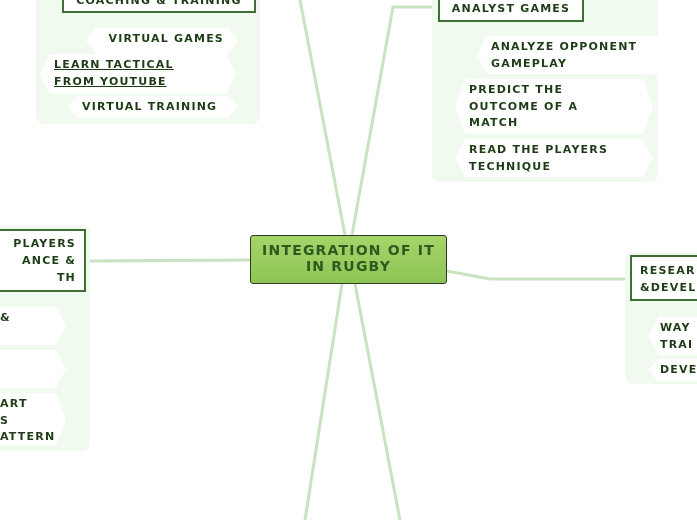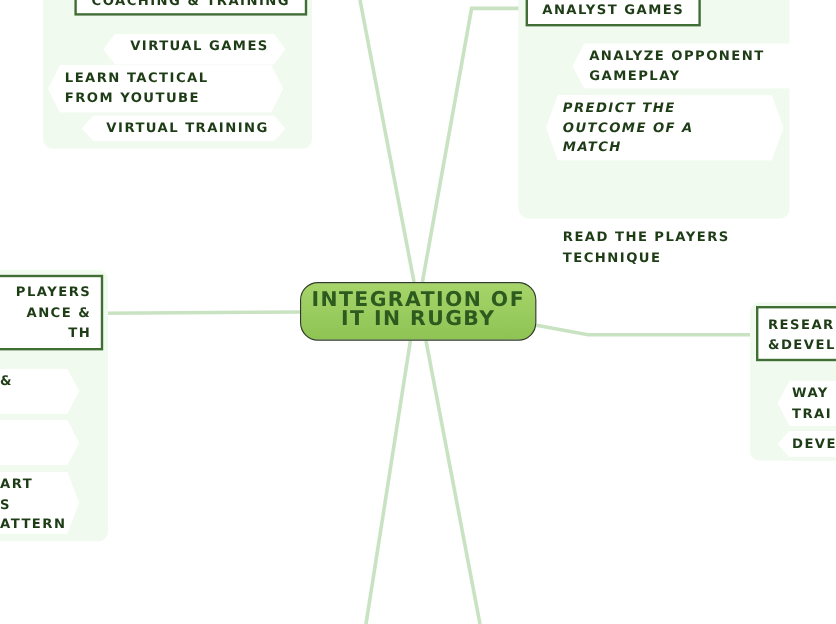--- a/index.html
+++ b/index.html
@@ -39,25 +39,25 @@
     box-sizing: border-box;
     padding: 3px 14px;
     clip-path: polygon(10px 0, calc(100% - 10px) 0, 100% 50%, calc(100% - 10px) 100%, 10px 100%, 0 50%);
     text-transform: uppercase;
   }
   .center {
     position: absolute;
     left: 250px; top: 235px; width: 197px; height: 49px;
     background: linear-gradient(#a6d46a, #8ec454);
     border: 1.5px solid #2f3a25;
-    border-radius: 15px;
+    border-radius: 3px;
     box-sizing: border-box;
     color: #2d5a1e;
     font-weight: bold;
-    font-size: 17px;
+    font-size: 14px;
     letter-spacing: 1.2px;
     line-height: 16px;
     text-align: center;
     padding-top: 6px;
     text-transform: uppercase;
   }
 </style>
 </head>
 <body>
 
@@ -94,38 +94,38 @@
   </g>
 </svg>
 
 <div class="group-bg" style="left:36px; top:0; width:224px; height:124px; border-radius:0 0 8px 8px;"></div>
 <div class="topic" style="left:62px; top:-9px; width:194px; height:22px; padding-top:0; text-align:center;">
   <span>Coaching &amp; Training</span>
 </div>
 <div class="sub" style="left:86px; top:28px; width:152px; height:26px; text-align:right;">
   <span>Virtual Games</span>
 </div>
-<div class="sub" style="left:40px; top:54px; width:196px; height:40px; white-space:normal; padding-right:60px;">
+<div class="sub" style="left:40px; top:54px; width:196px; height:40px; white-space:normal; padding-right:60px;text-decoration:underline;">
   <span>Learn Tactical from YouTube</span>
 </div>
-<div class="sub" style="left:68px; top:96px; width:170px; height:22px; text-align:right;">
+<div class="sub" style="left:68px; top:96px; width:170px; height:22px; ">
   <span>Virtual Training</span>
 </div>
 
 <div class="group-bg" style="left:432px; top:0; width:226px; height:182px; border-radius:0 0 8px 8px;"></div>
 <div class="topic" style="left:438px; top:-8px; width:146px; height:30px; padding-top:7px; text-align:center;">
   <span>Analyst Games</span>
 </div>
 <div class="sub" style="left:477px; top:36px; width:198px; height:38px; white-space:normal;">
   <span>Analyze Opponent Gameplay</span>
 </div>
-<div class="sub" style="left:455px; top:79px; width:198px; height:55px; white-space:normal; padding-right:50px;font-style:italic;">
+<div class="sub" style="left:455px; top:79px; width:198px; height:55px; white-space:normal; padding-right:50px;">
   <span>Predict the Outcome of a Match</span>
 </div>
-<div class="sub" style="left:455px; top:139px; width:198px; height:38px; white-space:normal;margin-top:48px;">
+<div class="sub" style="left:455px; top:139px; width:198px; height:38px; white-space:normal;">
   <span>Read the Players Technique</span>
 </div>
 
 <div class="group-bg" style="left:-10px; top:225px; width:100px; height:226px;"></div>
 <div class="topic" style="left:-60px; top:229px; width:146px; height:63px; padding:4px 8px 0 0; text-align:right; line-height:17px;">
   <div>Players</div>
   <div>ance &amp;</div>
   <div>th</div>
 </div>
 <div class="sub" style="left:-40px; top:307px; width:106px; height:38px; padding-left:40px;">

